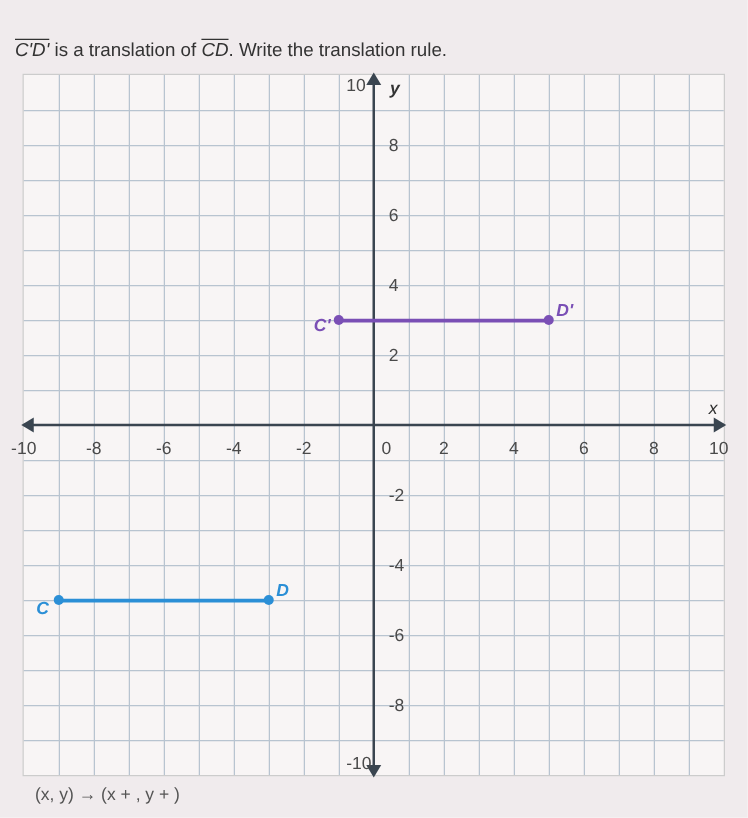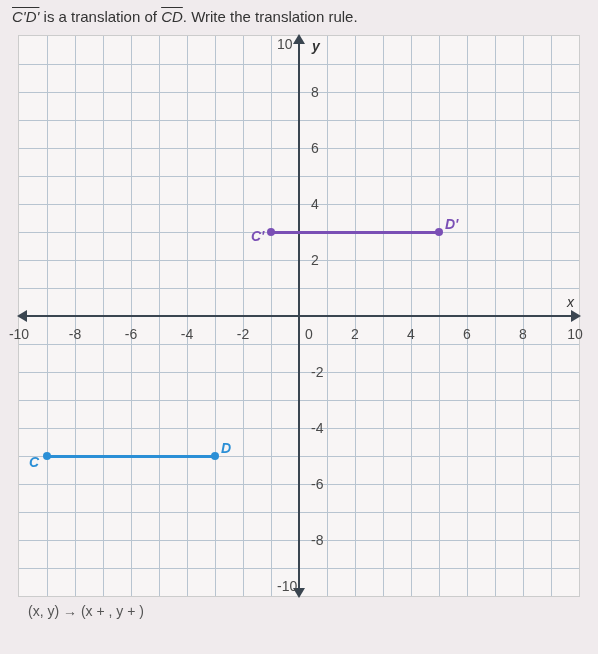--- a/index.html
+++ b/index.html
@@ -9,20 +9,21 @@
       background: #f0ebed;
       width: 598px;
       height: 654px;
       box-sizing: border-box;
     }
     .question {
       font-size: 15px;
       color: #333;
       margin-bottom: 10px;
       padding-left: 4px;
+      margin-top: 24px;
     }
     .question .overline {
       text-decoration: overline;
       font-style: italic;
     }
     .chart-container {
       position: relative;
       width: 560px;
       height: 560px;
       background: #f8f5f5;

